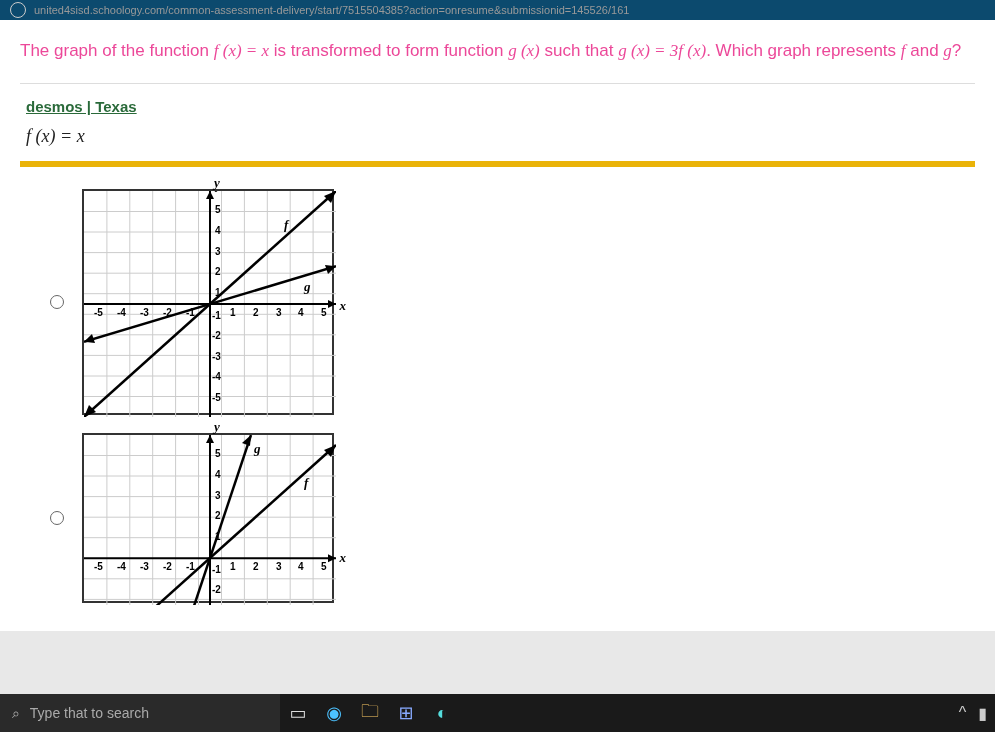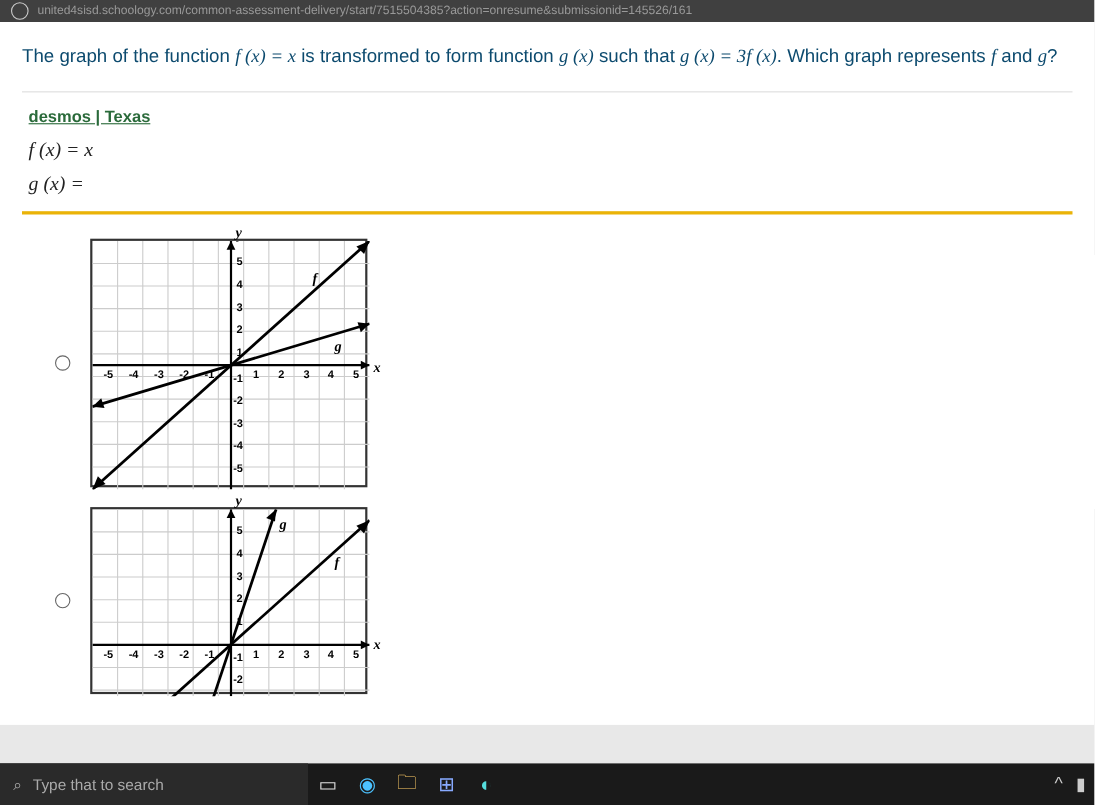--- a/index.html
+++ b/index.html
@@ -6,21 +6,21 @@
     body {
       font-family: Arial, sans-serif;
       background: #e8e8e8;
       width: 995px;
       height: 732px;
       overflow: hidden;
       position: relative;
     }
     .address-bar {
       height: 20px;
-      background: #404040;
+      background: #0c4a6e;
       color: #999;
       font-size: 11px;
       padding: 2px 10px;
       display: flex;
       align-items: center;
       overflow: hidden;
       white-space: nowrap;
     }
     .nav-icon {
       width: 16px;
@@ -29,28 +29,28 @@
       border-radius: 50%;
       margin-right: 8px;
       flex-shrink: 0;
     }
     .content {
       background: #fff;
       padding: 18px 20px 10px 20px;
     }
     .question {
       font-size: 17px;
-      color: #0c4a6e;
+      color: #ec4899;
       line-height: 1.5;
       margin-bottom: 16px;
     }
     .question .math { font-style: italic; font-family: 'Times New Roman', serif; }
     .desmos-box {
       border-top: 1px solid #ddd;
-      border-bottom: 3px solid #eab308;
+      border-bottom: 6px solid #eab308;
       padding: 14px 6px 14px 6px;
       margin-bottom: 22px;
       margin-top: 19px;
     }
     .desmos-link {
       color: #2a6a3a;
       font-weight: bold;
       text-decoration: underline;
       font-size: 15px;
     }
@@ -137,21 +137,20 @@
 </div>
 
 <div class="content">
   <div class="question">
     <span>The graph of the function </span><span class="math">f (x) = x</span><span> is transformed to form function </span><span class="math">g (x)</span><span> such that </span><span class="math">g (x) = 3f (x)</span><span>. Which graph represents </span><span class="math">f</span><span> and </span><span class="math">g</span><span>?</span>
   </div>
 
   <div class="desmos-box">
     <a class="desmos-link">desmos | Texas</a>
     <div class="equation">f (x) = x</div>
-    <div class="equation">g (x) =</div>
   </div>
 
   <div class="choices">
 
     <div class="choice">
       <div class="radio"></div>
       <div class="graph-wrap">
         <svg viewBox="0 0 252 226" width="252" height="226">
 
           <g stroke="#ccc" stroke-width="1">

